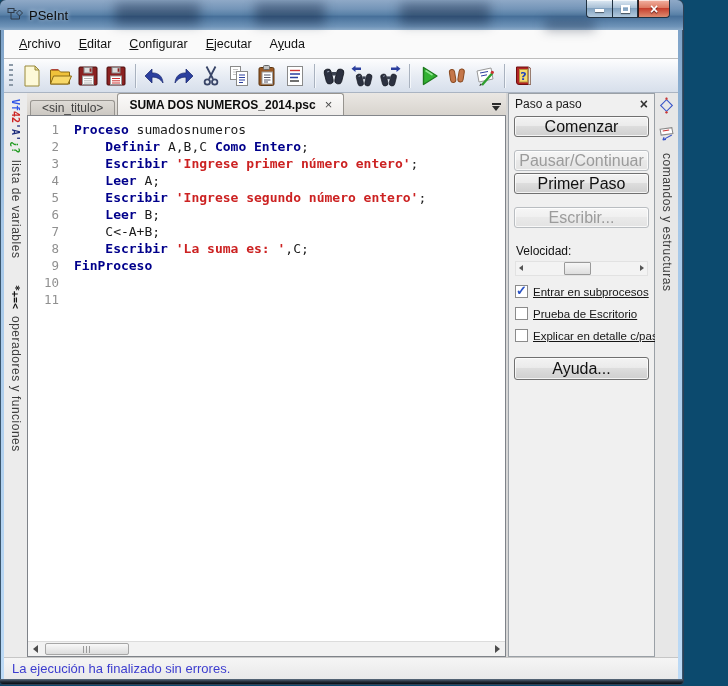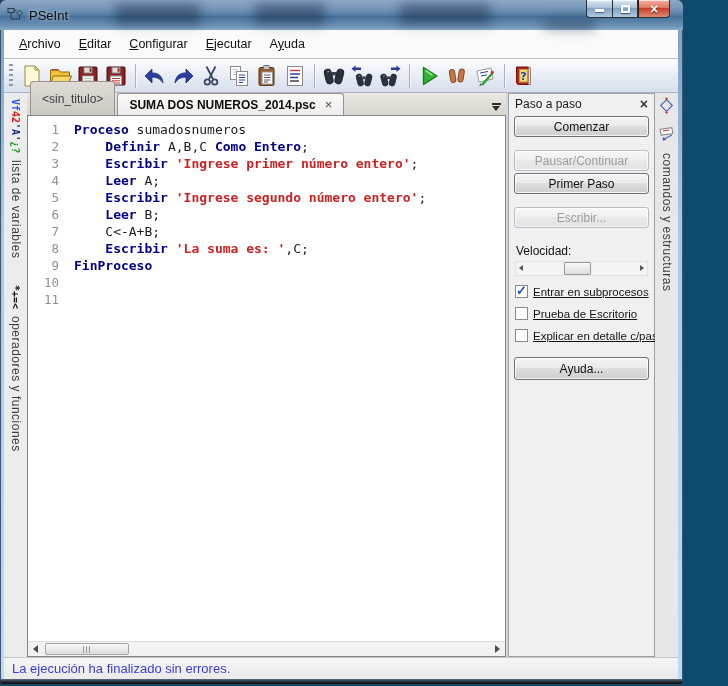--- a/index.html
+++ b/index.html
@@ -62,21 +62,21 @@
   .vicon-text { writing-mode:vertical-rl; font-family:"DejaVu Sans Mono", monospace; font-size:10px; font-weight:bold;
                 letter-spacing:0; white-space:nowrap; }
   .mini-icon svg { width:17px; height:17px; }
 
   
   .center { flex:1; display:flex; flex-direction:column; min-width:0; }
   .tabbar { height:23px; flex:none; display:flex; align-items:flex-end; padding:0 3px;
     background:linear-gradient(180deg,#eae7e3,#d8d4ce); border-bottom:1px solid #83868b; }
   .tab { display:flex; align-items:center; border:1px solid #97948f; border-bottom:none;
          border-radius:3px 3px 0 0; padding:0 11px; margin-right:2px; font-size:12px; cursor:default; }
-  .tab.inactive { height:34px; color:#3f3f3f; background:linear-gradient(180deg,#dedbd6,#ccc8c2);justify-content:center; }
+  .tab.inactive { height:15px; color:#3f3f3f; background:linear-gradient(180deg,#dedbd6,#ccc8c2);justify-content:center; }
   .tab.active { height:22px; font-weight:bold; color:#0d0d0d; background:linear-gradient(180deg,#fbfaf9,#eeecea); }
   .tab-close { margin-left:9px; font-size:13px; font-weight:normal; color:#4a4a4a; line-height:12px; }
   .tab-list-btn { margin-left:auto; margin-bottom:4px; width:14px; display:flex; flex-direction:column; align-items:center; gap:1px; }
   .tab-list-btn .bar { width:9px; height:2px; background:#2a2a2a; }
   .tab-list-btn .tri { width:0; height:0; border-left:4.5px solid transparent; border-right:4.5px solid transparent; border-top:5px solid #2a2a2a; }
 
   .editor { flex:1; position:relative; background:#fff; border:1px solid #7f8389; border-top:none; overflow:hidden; }
   .code-pane { position:absolute; inset:0 0 15px 0; padding-top:5px; overflow:hidden;
                font-family:"DejaVu Sans Mono", monospace; font-size:13px; }
   .code-line { display:flex; height:17px; line-height:17px; }
@@ -95,21 +95,21 @@
   .sb-thumb .gripv { width:8px; height:7px;
       background:repeating-linear-gradient(90deg,#9a9a9a 0 1px, transparent 1px 3px); }
 
   .gap { width:2px; flex:none; background:#d6d6d6; }
 
   
   .panel { width:147px; flex:none; background:#f0f0f0; border:1px solid #9aa0a6; display:flex; flex-direction:column; }
   .panel-header { height:20px; flex:none; display:flex; align-items:center; padding:0 6px; font-size:12px; color:#1a1a1a;gap:28px; }
   .panel-close { margin-left:auto; font-size:14px; font-weight:bold; color:#333; line-height:12px; }
   .pbtn { margin:2px 5px 0 5px; height:21px; flex:none; display:flex; align-items:center; justify-content:center;
-          font-size:12px; color:#111; border:1px solid #707070; border-radius:3px;
+          font-size:16px; color:#111; border:1px solid #707070; border-radius:3px;
           background:linear-gradient(180deg,#f3f3f3,#ebebeb 45%,#ddd 50%,#cfcfcf);
           box-shadow:inset 0 0 0 1px rgba(255,255,255,.75); }
   .pbtn.disabled { color:#9b9b9b; border-color:#b9bdc1;
           background:linear-gradient(180deg,#f6f6f6,#f0f0f0 45%,#e9e9e9 50%,#e3e3e3); }
   .pbtn.gap-before { margin-top:13px; }
   .speed-label { margin:16px 0 3px 7px; font-size:12px; color:#111; }
   .slider { position:relative; margin:0 6px; height:15px; background:#f3f3f3; border:1px solid #e2e2e2; }
   .sl-arrow { position:absolute; top:3px; } .sl-arrow.left { left:3px; } .sl-arrow.right { right:3px; }
   .tri-l2 { width:0; height:0; border-top:3.5px solid transparent; border-bottom:3.5px solid transparent; border-right:4px solid #555; }
   .tri-r2 { width:0; height:0; border-top:3.5px solid transparent; border-bottom:3.5px solid transparent; border-left:4px solid #555; }

